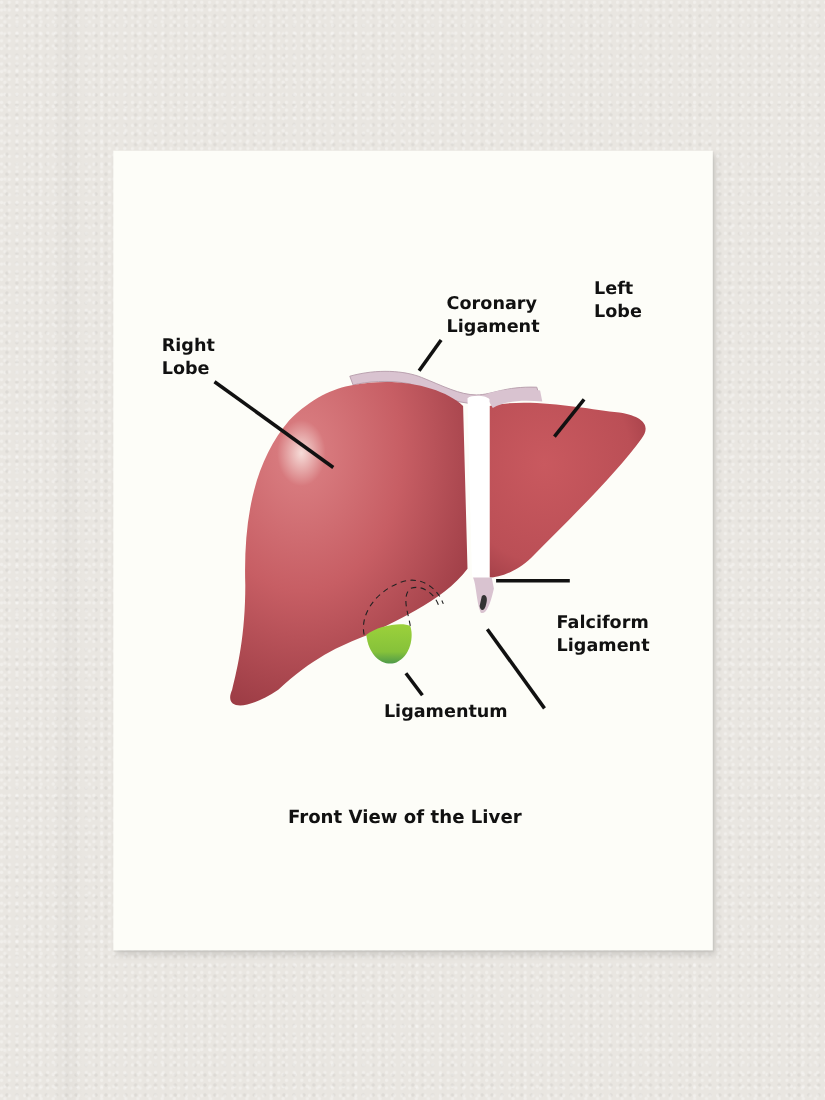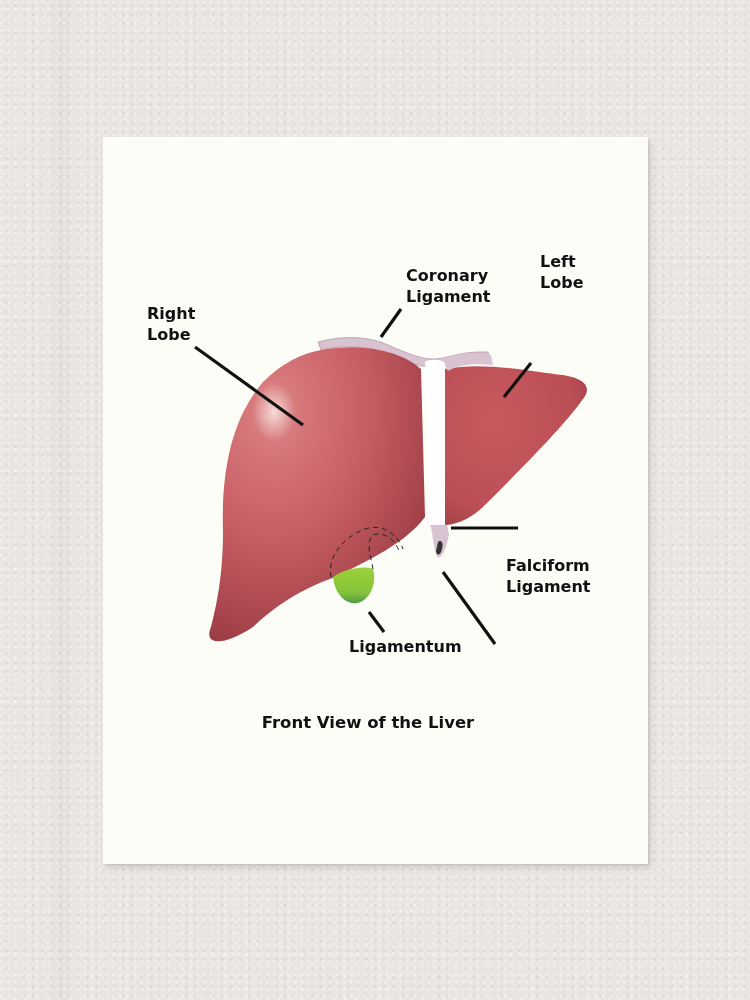--- a/index.html
+++ b/index.html
@@ -21,21 +21,21 @@
     position: absolute; left: 103px; top: 137px; width: 545px; height: 727px;
     background: #fdfdf8;
     box-shadow: 3px 4px 6px rgba(0,0,0,0.12), 1px 1px 1px rgba(0,0,0,0.05);
   }
   .diagram-svg { position: absolute; left: 0; top: 0; }
   .label {
     position: absolute; font-weight: bold; font-size: 16px; line-height: 21px;
     color: #111; white-space: pre;
   }
   .caption {
-    position: absolute; left: 0; width: 530px; top: 576px; text-align: center;
+    position: absolute; left: 0; width: 530px; top: 596px; text-align: center;
     font-weight: bold; font-size: 16.5px; color: #111;
   }
 </style>
 </head>
 <body>
 
 <div class="wall-streak"></div>
 
 <div class="print">
   <svg class="diagram-svg" width="545" height="727" viewBox="0 0 545 727">

